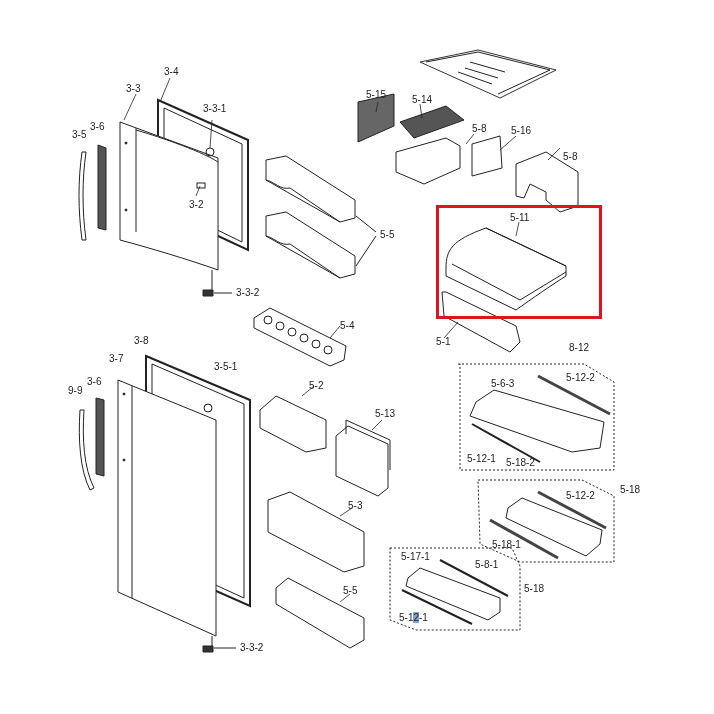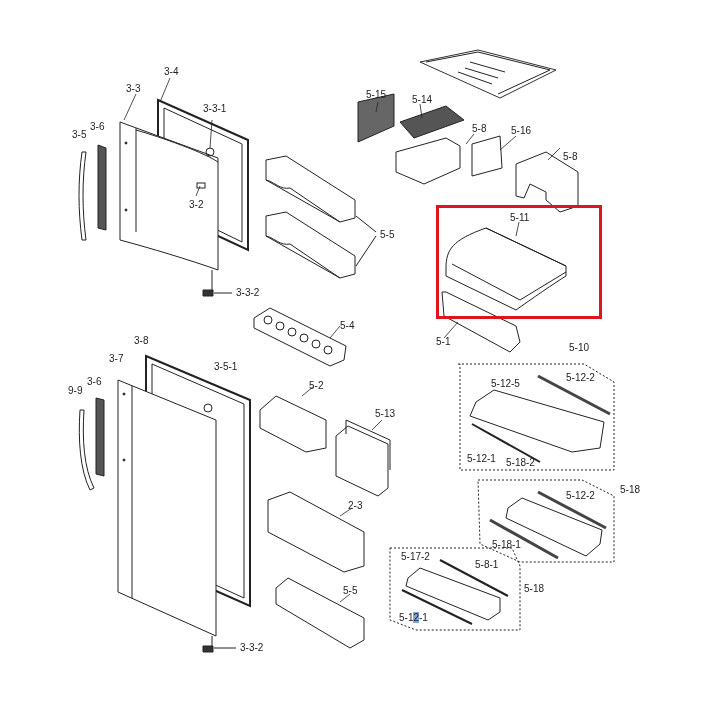--- a/index.html
+++ b/index.html
@@ -158,27 +158,27 @@
 <span class="lbl" style="left:510px;top:213px">5-11</span>
 <span class="lbl" style="left:436px;top:337px">5-1</span>
 <span class="lbl" style="left:340px;top:321px">5-4</span>
 <span class="lbl" style="left:134px;top:336px">3-8</span>
 <span class="lbl" style="left:109px;top:354px">3-7</span>
 <span class="lbl" style="left:214px;top:362px">3-5-1</span>
 <span class="lbl" style="left:68px;top:386px">9-9</span>
 <span class="lbl" style="left:87px;top:377px">3-6</span>
 <span class="lbl" style="left:309px;top:381px">5-2</span>
 <span class="lbl" style="left:375px;top:409px">5-13</span>
-<span class="lbl" style="left:569px;top:343px">5-10</span>
-<span class="lbl" style="left:491px;top:379px">5-12-5</span>
+<span class="lbl" style="left:569px;top:343px">8-12</span>
+<span class="lbl" style="left:491px;top:379px">5-6-3</span>
 <span class="lbl" style="left:566px;top:373px">5-12-2</span>
 <span class="lbl" style="left:467px;top:454px">5-12-1</span>
 <span class="lbl" style="left:506px;top:458px">5-18-2</span>
 <span class="lbl" style="left:566px;top:491px">5-12-2</span>
 <span class="lbl" style="left:620px;top:485px">5-18</span>
 <span class="lbl" style="left:492px;top:540px">5-18-1</span>
-<span class="lbl" style="left:348px;top:501px">2-3</span>
-<span class="lbl" style="left:401px;top:552px">5-17-2</span>
+<span class="lbl" style="left:348px;top:501px">5-3</span>
+<span class="lbl" style="left:401px;top:552px">5-17-1</span>
 <span class="lbl" style="left:475px;top:560px">5-8-1</span>
 <span class="lbl" style="left:524px;top:584px">5-18</span>
 <span class="lbl" style="left:343px;top:586px">5-5</span>
 <span class="lbl" style="left:399px;top:613px"><span>5-1</span><span class="sel">2</span><span>-1</span></span>
 <span class="lbl" style="left:240px;top:643px">3-3-2</span>
 
 </body></html>

